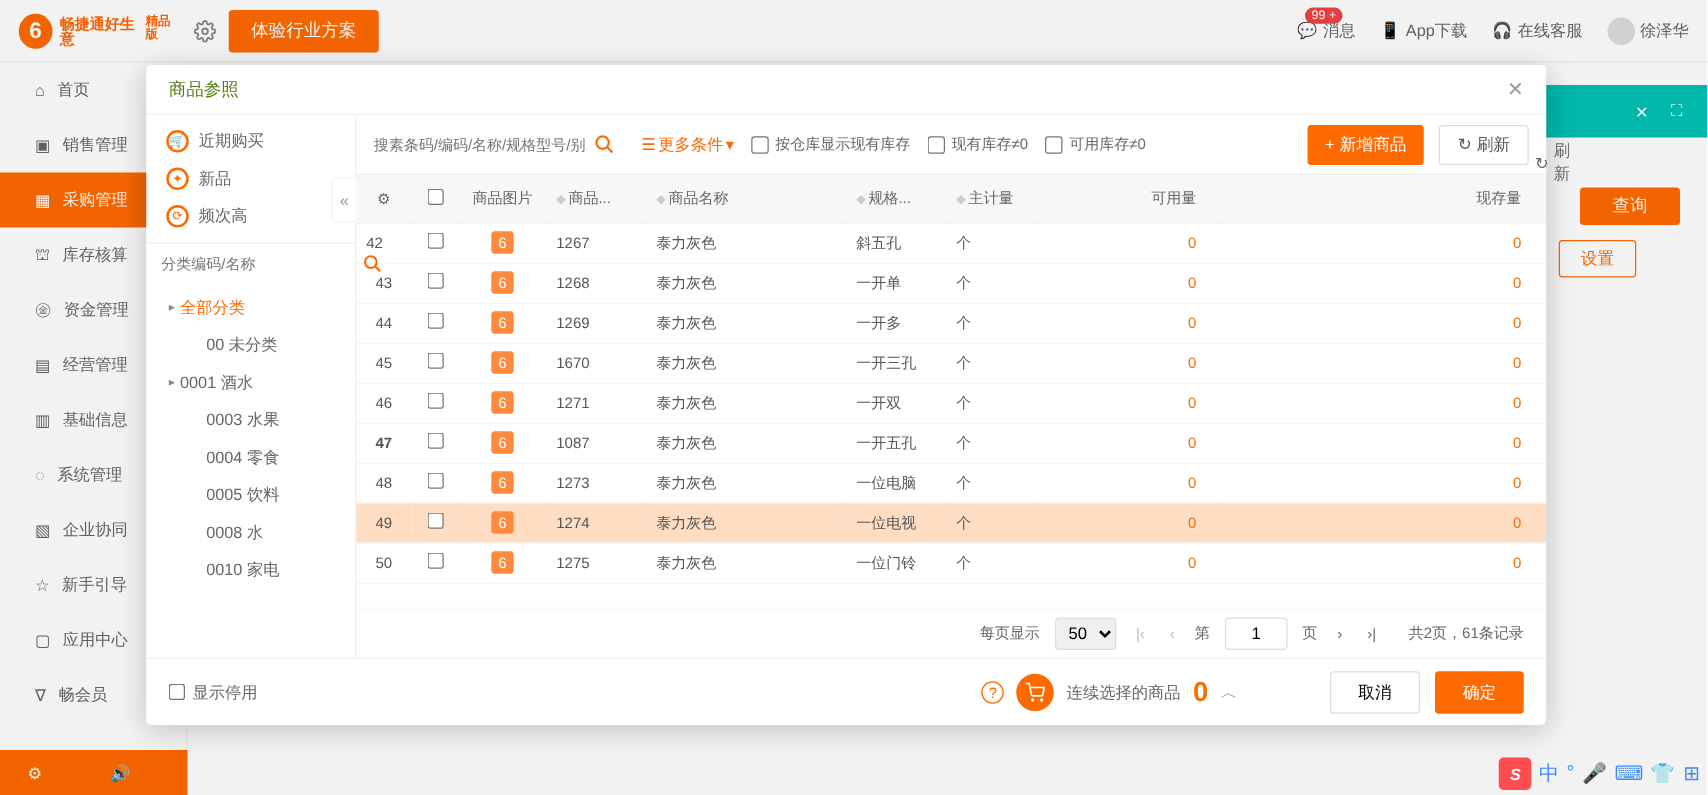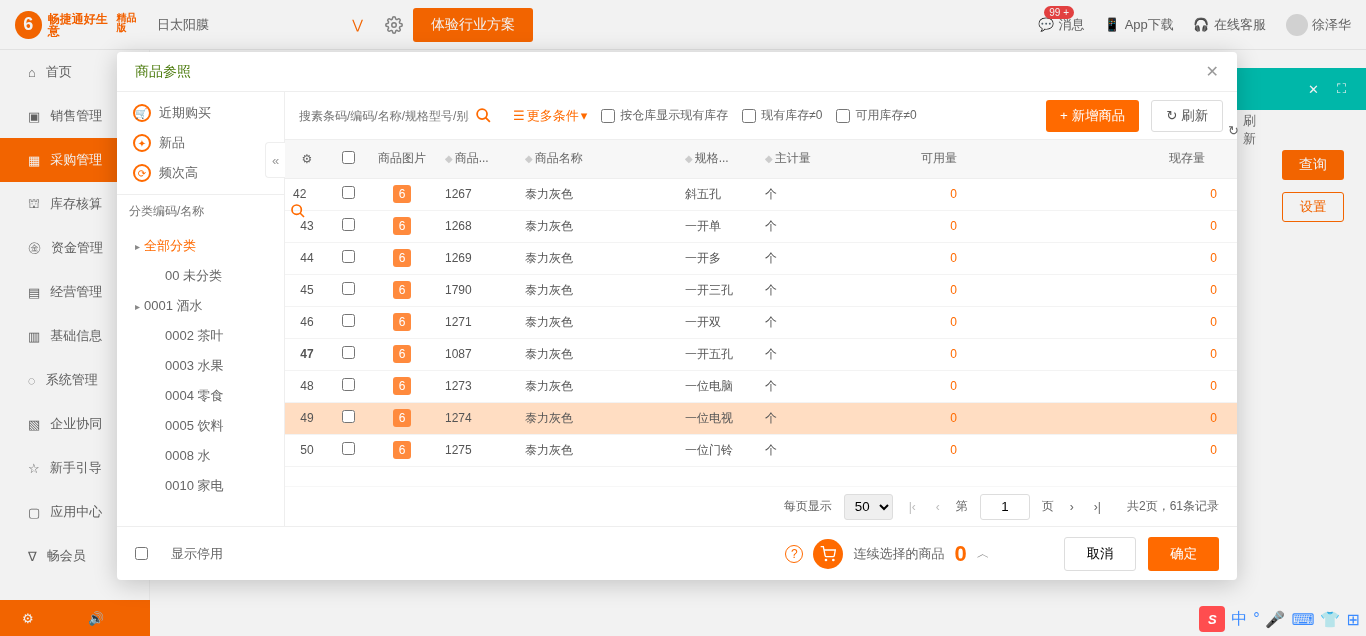--- a/index.html
+++ b/index.html
@@ -77,21 +77,21 @@
     td.num-r { color: #ff6a00; }
     
     
     .paging { height: 40px; display: flex; align-items: center; justify-content: flex-end; gap: 12px; padding: 0 18px; color: #666; font-size: 12px; border-top: 1px solid #f7f7f7; }
     .paging select, .paging input { height: 26px; border: 1px solid #ddd; border-radius: 3px; padding: 0 6px; }
     .paging input { width: 50px; text-align: center; }
     .pg-btn { color: #bbb; cursor: pointer; padding: 0 4px; }
     
     
     .modal-footer { height: 54px; border-top: 1px solid #eee; display: flex; align-items: center; padding: 0 18px; gap: 14px; }
-    .mf-left { display: flex; align-items: center; gap: 23px; color: #666; }
+    .mf-left { display: flex; align-items: center; gap: 6px; color: #666; }
     .mf-mid { margin-left: auto; display: flex; align-items: center; gap: 10px; color: #666; }
     .cart-ico { width: 30px; height: 30px; background: #ff6a00; border-radius: 50%; display: flex; align-items: center; justify-content: center; color: #fff; }
     .big-zero { color: #ff6a00; font-size: 22px; font-weight: bold; }
     .mf-right { display: flex; gap: 12px; margin-left: 60px; }
     .btn-cancel { border: 1px solid #ddd; background: #fff; height: 34px; padding: 0 22px; border-radius: 3px; cursor: pointer; }
     .btn-confirm { background: #ff6a00; color: #fff; border: none; height: 34px; padding: 0 22px; border-radius: 3px; cursor: pointer; }
     .q-ico { color: #ff6a00; border: 1px solid #ff6a00; border-radius: 50%; width: 18px; height: 18px; display: flex; align-items: center; justify-content: center; font-size: 12px; }
     
     
     .ime-bar { position: absolute; right: 6px; bottom: 4px; display: flex; gap: 6px; align-items: center; }
@@ -103,24 +103,20 @@
 </head>
 <body>
 
 <div class="topbar">
   <div class="logo">
     <span class="logo-icon">6</span>
     <span class="logo-txt">
       <span>畅捷通好生意</span>
       <span>精品版</span>
     </span>
-  </div>
-  <div class="select-area">
-    <span>日太阳膜</span>
-    <span style="color:#ff6a00;">⋁</span>
   </div>
   <span class="gear-top">
     <svg width="18" height="18" viewBox="0 0 24 24" fill="none" stroke="#888" stroke-width="2">
         <circle cx="12" cy="12" r="3"></circle>
         <path d="M19.4 15a1.65 1.65 0 0 0 .33 1.82l.06.06a2 2 0 1 1-2.83 2.83l-.06-.06a1.65 1.65 0 0 0-1.82-.33 1.65 1.65 0 0 0-1 1.51V21a2 2 0 1 1-4 0v-.09A1.65 1.65 0 0 0 9 19.4a1.65 1.65 0 0 0-1.82.33l-.06.06a2 2 0 1 1-2.83-2.83l.06-.06a1.65 1.65 0 0 0 .33-1.82 1.65 1.65 0 0 0-1.51-1H3a2 2 0 1 1 0-4h.09A1.65 1.65 0 0 0 4.6 9a1.65 1.65 0 0 0-.33-1.82l-.06-.06a2 2 0 1 1 2.83-2.83l.06.06a1.65 1.65 0 0 0 1.82.33H9a1.65 1.65 0 0 0 1-1.51V3a2 2 0 1 1 4 0v.09a1.65 1.65 0 0 0 1 1.51 1.65 1.65 0 0 0 1.82-.33l.06-.06a2 2 0 1 1 2.83 2.83l-.06.06a1.65 1.65 0 0 0-.33 1.82V9a1.65 1.65 0 0 0 1.51 1H21a2 2 0 1 1 0 4h-.09a1.65 1.65 0 0 0-1.51 1z"></path>
       </svg>
   </span>
   <button class="btn-orange-solid">体验行业方案</button>
   <div class="topbar-right">
     <div class="tr-item">
@@ -147,21 +143,21 @@
   <span class="x">✕</span>
   <span class="expand">⛶</span>
 </div>
 <div class="sub-right-btns">
   <span style="display:flex;align-items:center;gap:4px;color:#666;position:absolute;top:0;right:80px;">
     <span>↻</span>
     <span>刷新</span>
   </span>
 </div>
 <div style="position:absolute;right:22px;top:150px;display:flex;flex-direction:column;gap:12px;">
-  <button class="btn-orange-solid" style="height:30px;width:62px;padding:0;">查询</button>
+  <button class="btn-orange-solid" style="height:30px;width:80px;padding:0;margin-left:17px;">查询</button>
   <button style="border:1px solid #ff6a00;color:#ff6a00;background:#fff;height:30px;width:62px;border-radius:3px;">设置</button>
 </div>
 
 <div class="left-nav" id="leftnav">
     <div class="nav-item">
       <span>⌂</span>
       <span>首页</span>
     </div>
     <div class="nav-item">
       <span>▣</span>
@@ -247,21 +243,20 @@
         </span>
       </div>
       <div class="tree">
         <div class="tree-item root">
           <span class="tree-caret">▸</span>
           <span>全部分类</span>
         </div>
         <div id="treeitems">
             <div class="tree-item child">00 未分类</div>
             <div class="tree-item child" style="padding-left: 18px;"><span class="tree-caret">▸</span>0001 酒水</div>
-            <div class="tree-item child">0002 茶叶</div>
             <div class="tree-item child">0003 水果</div>
             <div class="tree-item child">0004 零食</div>
             <div class="tree-item child">0005 饮料</div>
             <div class="tree-item child">0008 水</div>
             <div class="tree-item child">0010 家电</div>
           </div>
       </div>
     </div>
 
     <div class="m-right">
@@ -308,21 +303,21 @@
           <thead>
             <tr>
               <th style="width:44px;text-align:center;"><span>⚙</span></th>
               <th style="width:38px;text-align:center;"><input type="checkbox" style=""></th>
               <th style="width:70px;text-align:center;">商品图片</th>
               <th style="width:80px;"><span class="sort">◆</span><span>商品...</span></th>
               <th style="width:160px;"><span class="sort">◆</span><span>商品名称</span></th>
               <th style="width:80px;"><span class="sort">◆</span><span>规格...</span></th>
               <th style="width:70px;"><span class="sort">◆</span><span>主计量</span></th>
               <th style="width:150px;text-align:right;padding-right:20px;">可用量</th>
-              <th style="text-align:right;padding-right:32px;">现存量</th>
+              <th style="text-align:right;padding-right:20px;">现存量</th>
             </tr>
           </thead>
           <tbody id="tbody">
               <tr>
                 <td style="text-align:left;">42</td>
                 <td style="text-align:center;"><input type="checkbox" style=""></td>
                 <td style="text-align:center;"><span class="img-cell">6</span></td>
                 <td>1267</td>
                 <td>泰力灰色</td>
                 <td>斜五孔</td>
@@ -349,21 +344,21 @@
                 <td>泰力灰色</td>
                 <td>一开多</td>
                 <td>个</td>
                 <td class="num-r">0</td>
                 <td class="num-r">0</td>
               </tr>
               <tr>
                 <td style="text-align:center;">45</td>
                 <td style="text-align:center;"><input type="checkbox" style=""></td>
                 <td style="text-align:center;"><span class="img-cell">6</span></td>
-                <td>1790</td>
+                <td>1670</td>
                 <td>泰力灰色</td>
                 <td>一开三孔</td>
                 <td>个</td>
                 <td class="num-r">0</td>
                 <td class="num-r">0</td>
               </tr>
               <tr>
                 <td style="text-align:center;">46</td>
                 <td style="text-align:center;"><input type="checkbox" style=""></td>
                 <td style="text-align:center;"><span class="img-cell">6</span></td>

